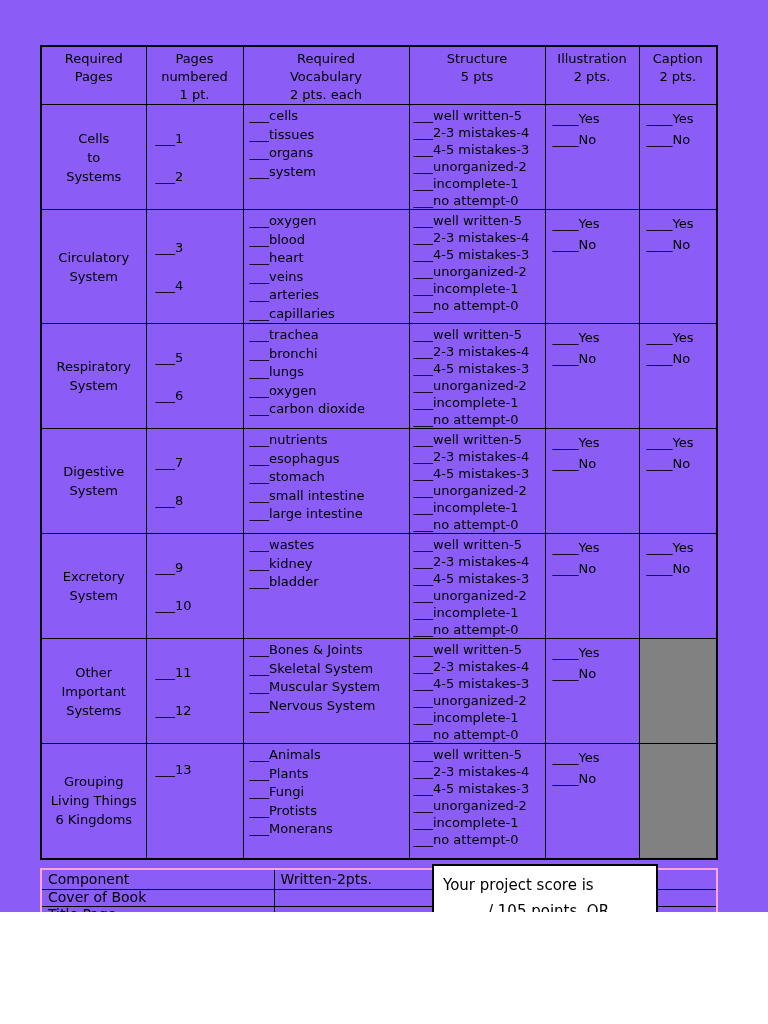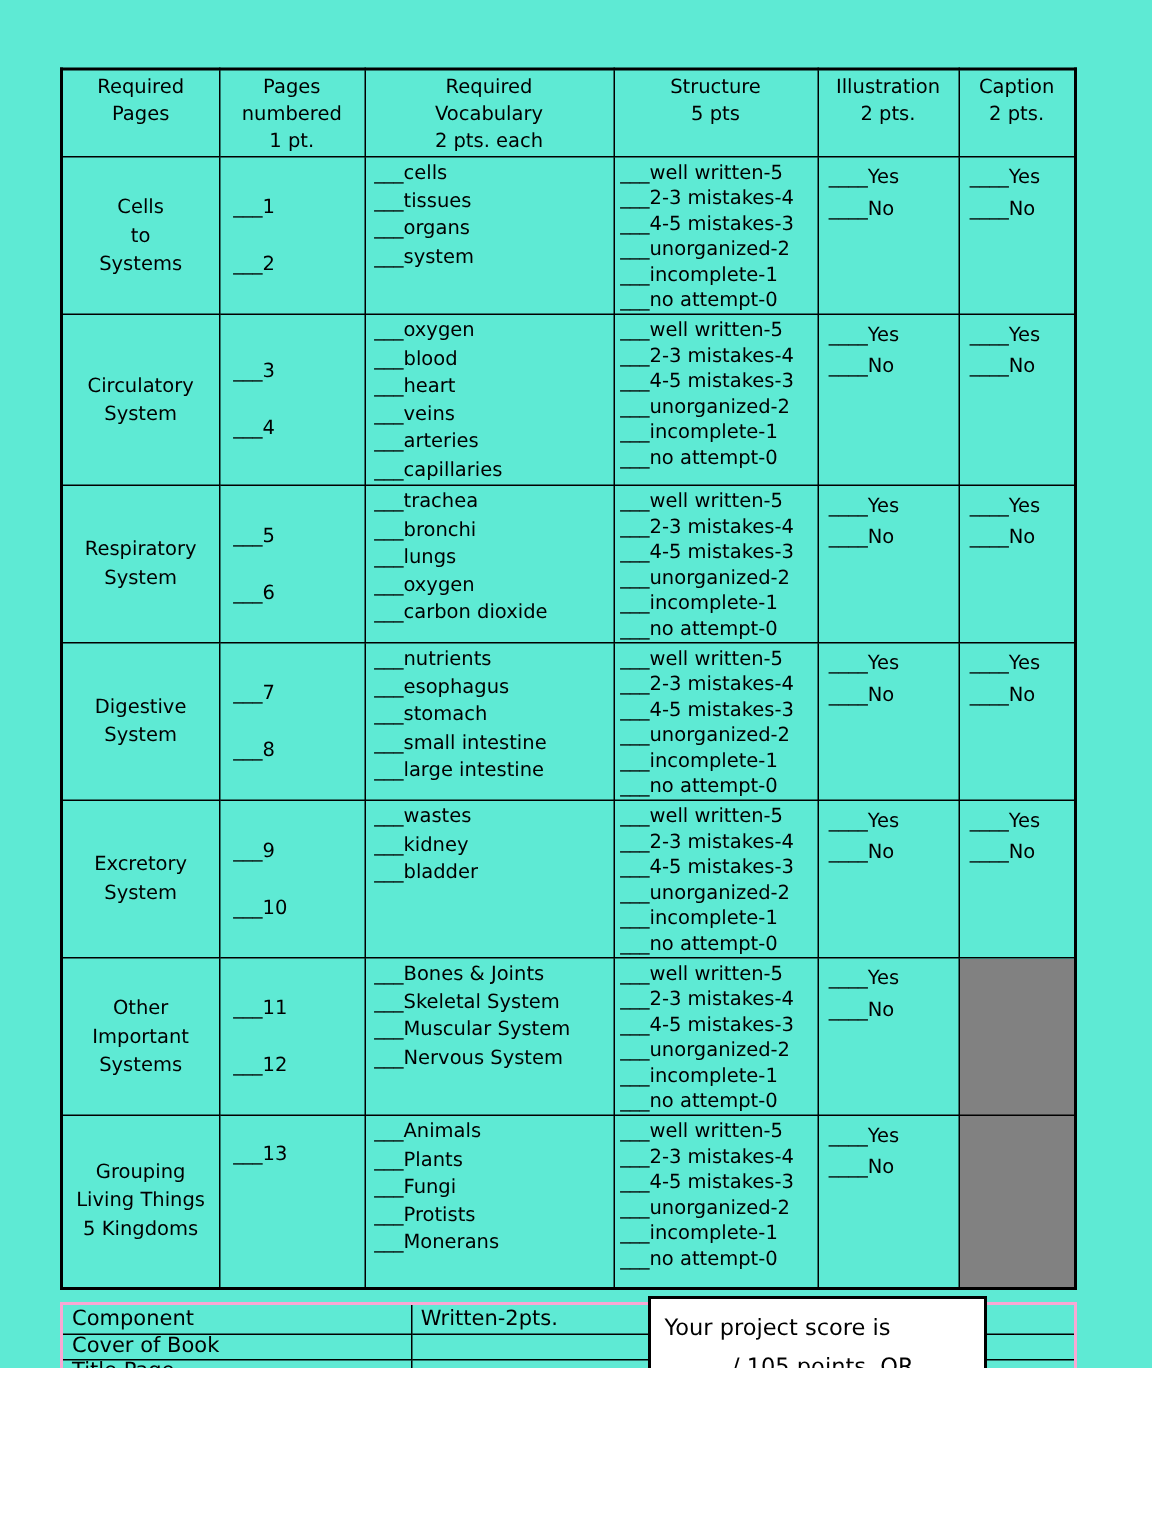--- a/index.html
+++ b/index.html
@@ -2,21 +2,21 @@
 <html><head>
 <meta charset="utf-8">
 <style>
   * { margin: 0; padding: 0; box-sizing: border-box; }
   html, body { background: #ffffff; }
   body { font-family: "DejaVu Sans", "Liberation Sans", sans-serif; color: #000; }
   .page {
     position: relative;
     width: 768px;
     height: 912px;
-    background: #5eead4;
+    background: #8b5cf6;
     overflow: hidden;
   }
 
   
   table.main {
     position: absolute;
     left: 40px;
     top: 45px;
     width: 676px;
     border-collapse: collapse;
@@ -269,21 +269,21 @@
 ___incomplete-1
 ___no attempt-0</td>
       <td class="yesno">____Yes
 ____No</td>
       <td class="grayfill"></td>
     </tr>
 
     <tr style="height:115px">
       <td class="name">Grouping
 Living Things
-5 Kingdoms</td>
+6 Kingdoms</td>
       <td class="pages top">___13</td>
       <td class="vocab">___Animals
 ___Plants
 ___Fungi
 ___Protists
 ___Monerans</td>
       <td class="structure">___well written-5
 ___2-3 mistakes-4
 ___4-5 mistakes-3
 ___unorganized-2

